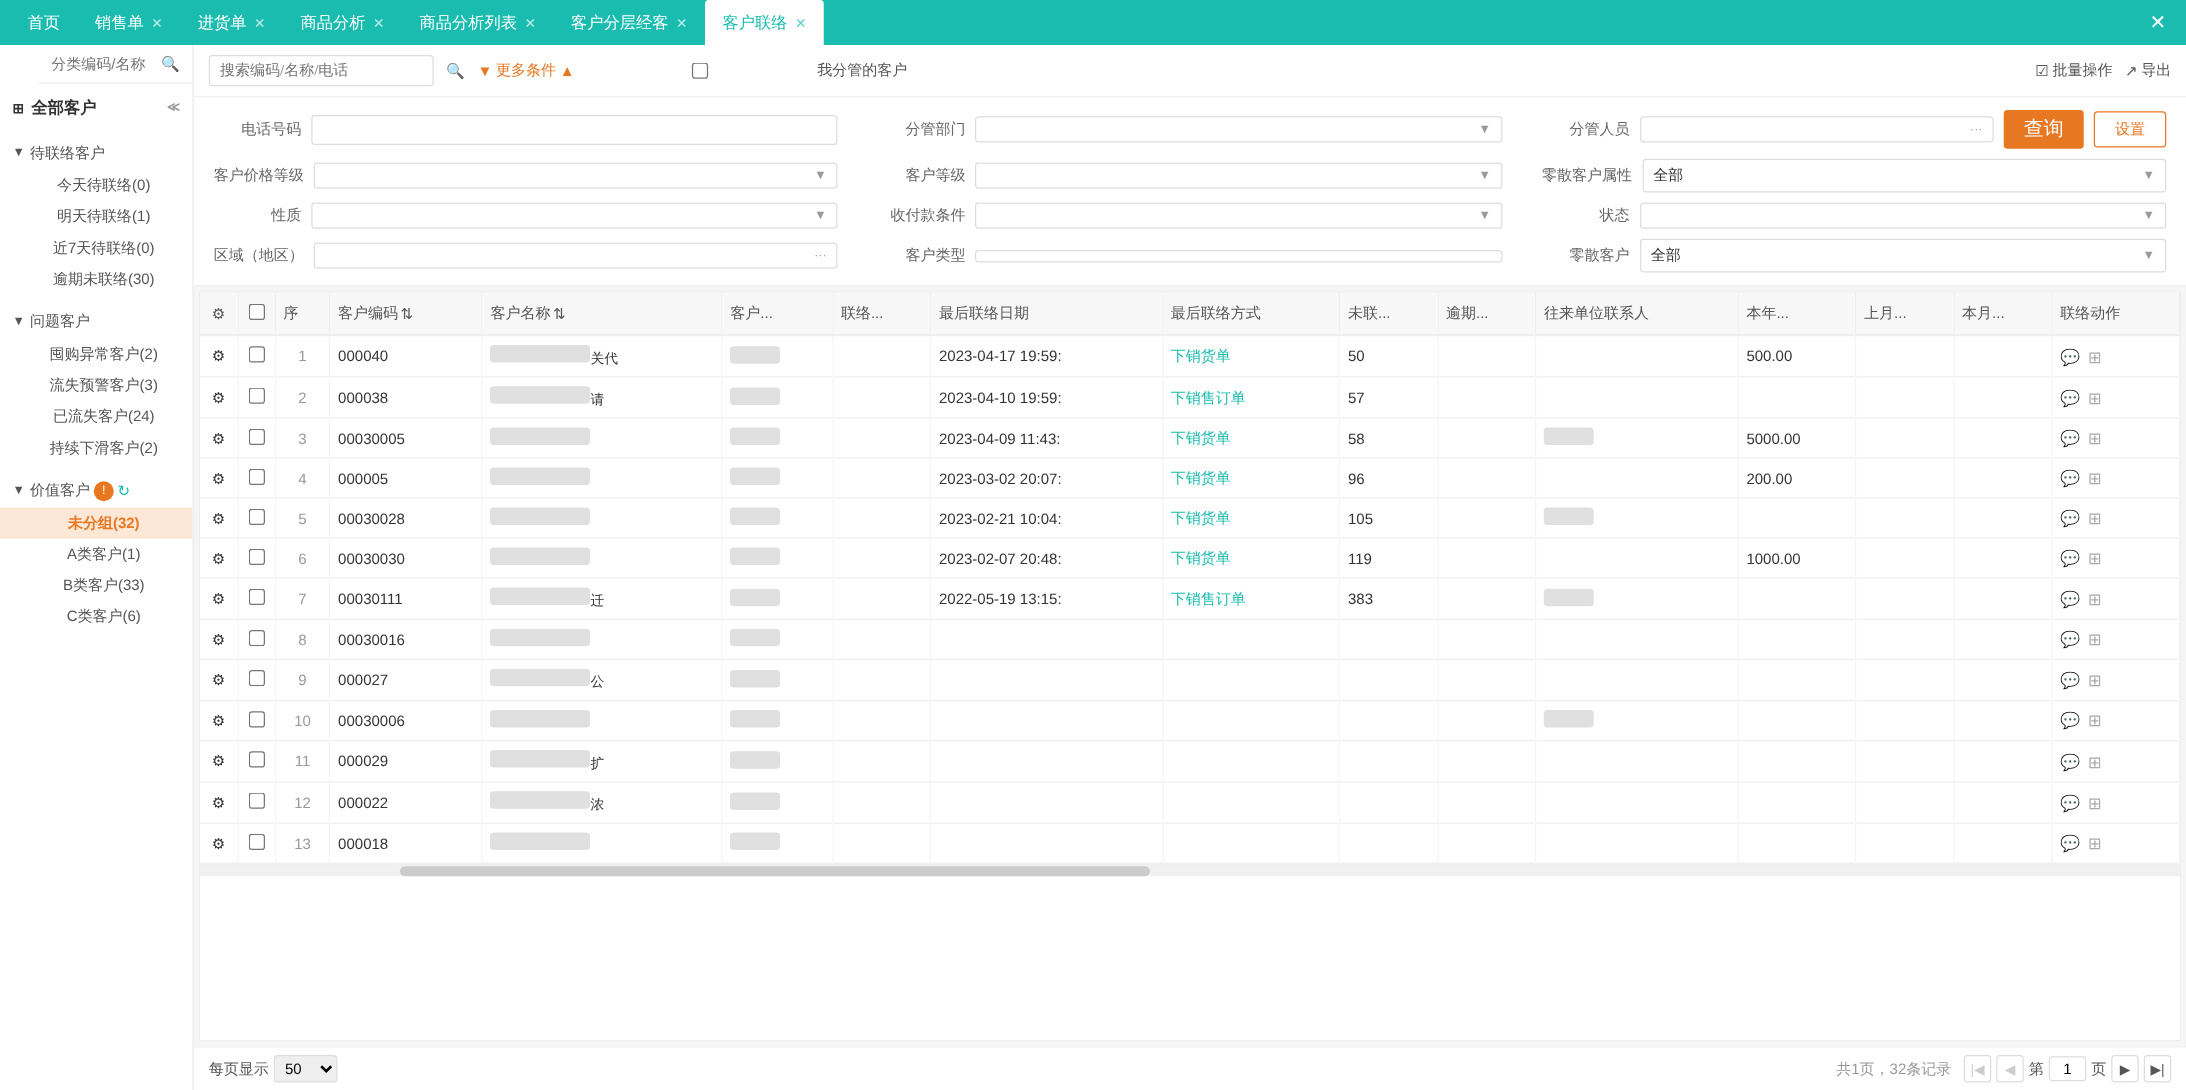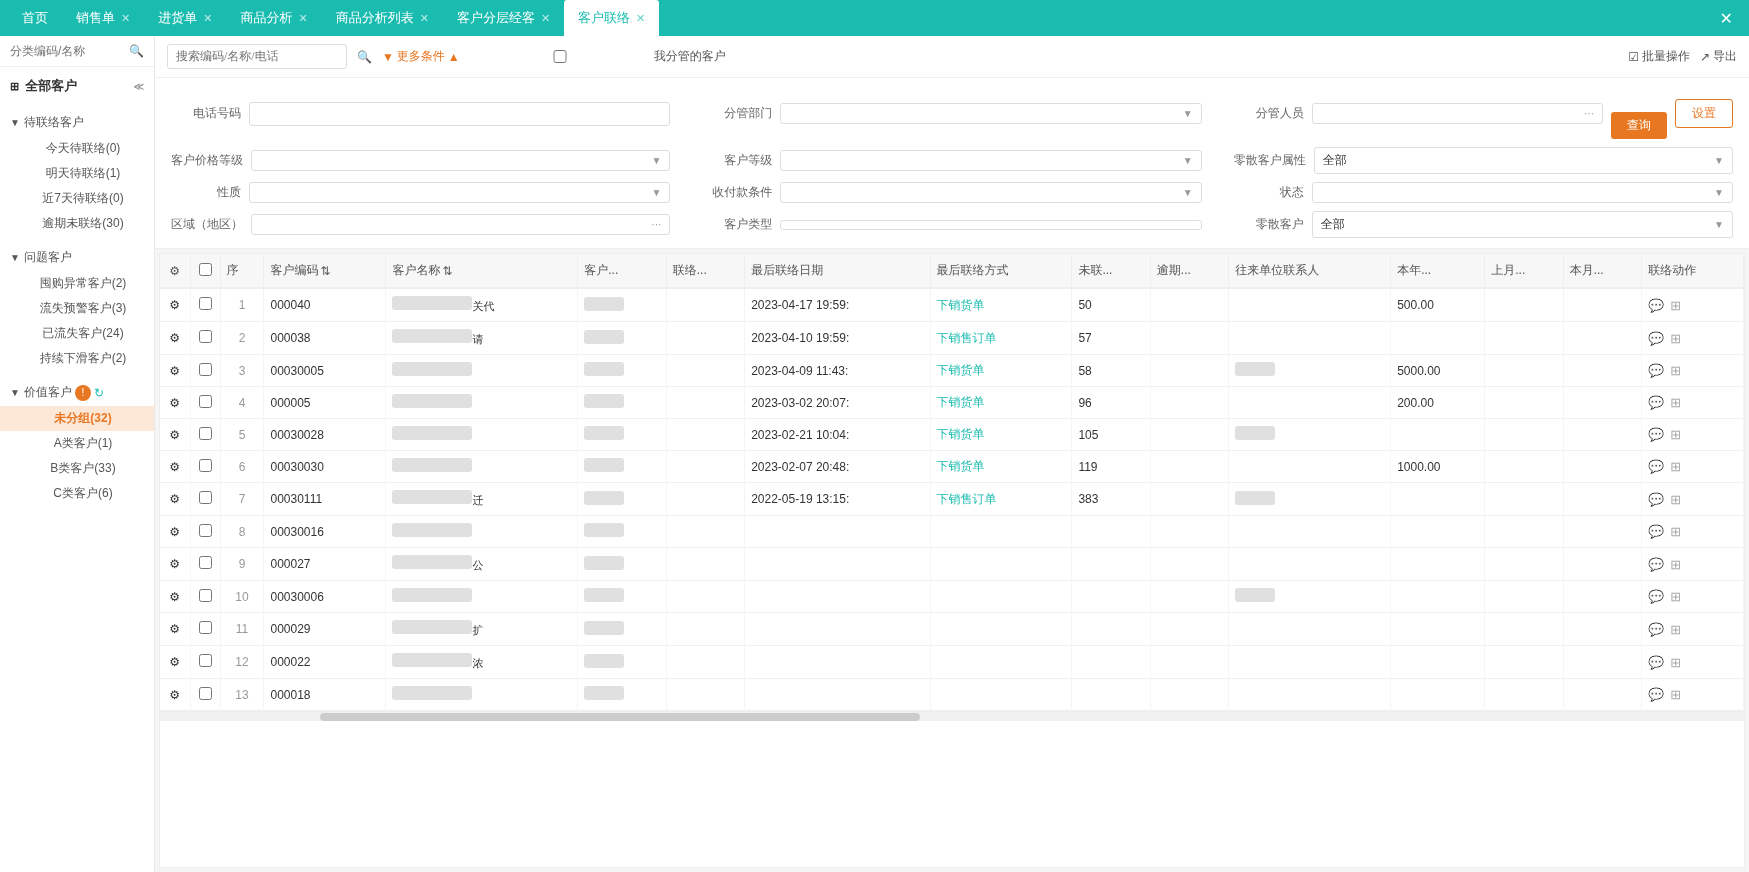--- a/index.html
+++ b/index.html
@@ -58,20 +58,21 @@
       border-right: 1px solid #e8e8e8;
       display: flex;
       flex-direction: column;
       overflow-y: auto;
     }
     .sidebar-search {
       display: flex;
       align-items: center;
       padding: 8px 10px;
       border-bottom: 1px solid #eee;
+      margin-left: 31px;
     }
     .sidebar-search input {
       border: none;
       outline: none;
       font-size: 12px;
       width: 100%;
       color: #999;
     }
     .sidebar-search .search-icon {
       color: #999;
@@ -227,22 +228,21 @@
       background: #fff;
     }
     .filter-select-wrapper .chevron { color: #999; font-size: 10px; }
     .btn-query {
       background: #e87722;
       color: #fff;
       border: none;
       border-radius: 3px;
       padding: 5px 16px;
       cursor: pointer;
-      font-size: 12px;
-      margin-top: 24px;
+      font-size: 16px;
     }
     .btn-reset {
       background: #fff;
       color: #e87722;
       border: 1px solid #e87722;
       border-radius: 3px;
       padding: 5px 16px;
       cursor: pointer;
       font-size: 12px;
     }
@@ -942,14 +942,34 @@
       </div>
     </td>
   </tr>
           </tbody>
       </table>
       <div class="table-scroll-bar">
         <div class="thumb"></div>
       </div>
     </div>
 
+    <div class="table-footer">
+      <div class="per-page">
+        <span>每页显示</span>
+        <select>
+          <option>50</option>
+          <option>100</option>
+        </select>
+      </div>
+      <div class="spacer"></div>
+      <div class="total-info">共1页，32条记录</div>
+      <div class="pagination">
+        <span class="page-btn disabled">|◀</span>
+        <span class="page-btn disabled">◀</span>
+        <span>第</span>
+        <input class="page-input" type="text" value="1" style="">
+        <span>页</span>
+        <span class="page-btn">▶</span>
+        <span class="page-btn">▶|</span>
+      </div>
+    </div>
   </div>
 </div>
 
 </body></html>

